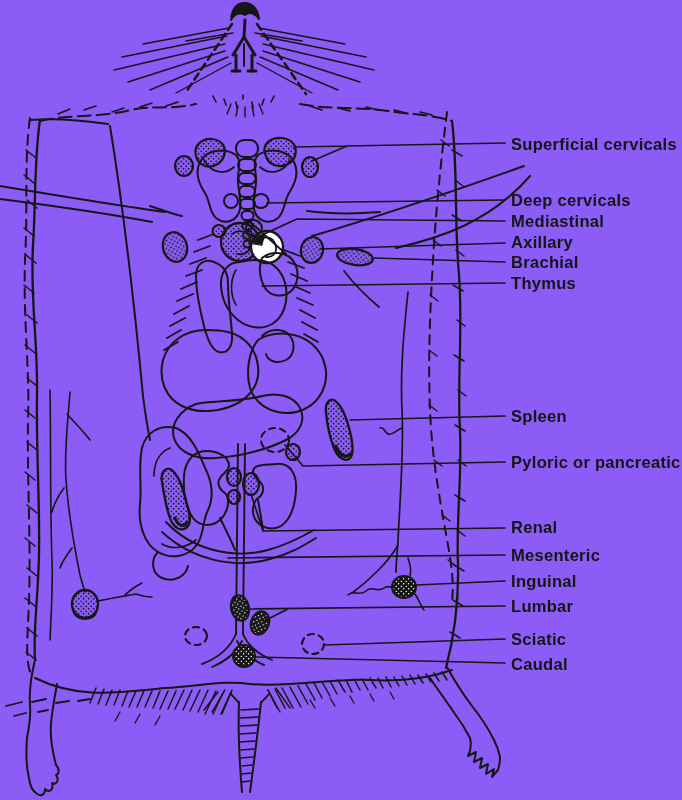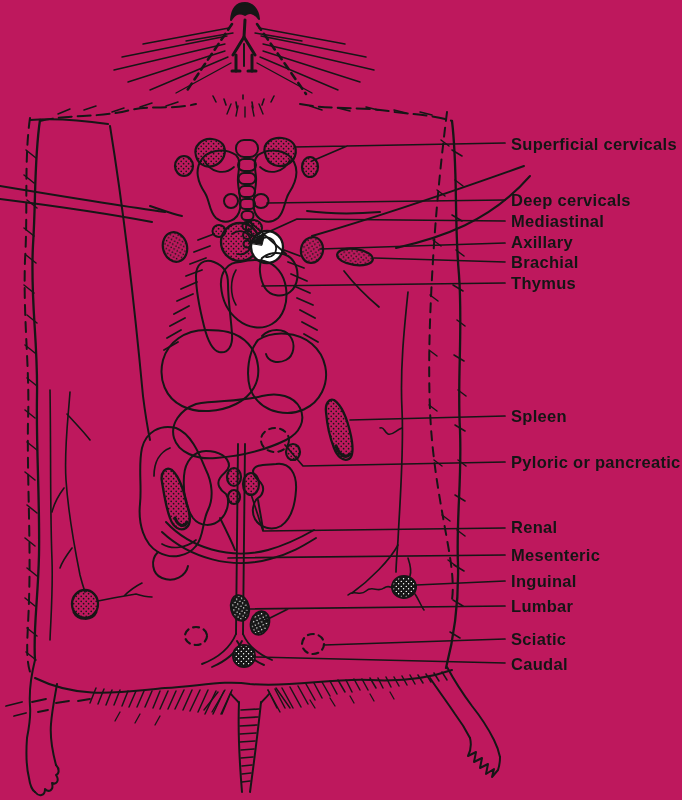--- a/index.html
+++ b/index.html
@@ -1,16 +1,16 @@
 <!DOCTYPE html>
 <html><head>
 <meta charset="utf-8">
 <style>
   html,body{margin:0;padding:0;background:#e8e8e8;}
-  .stage{position:relative;width:682px;height:800px;background:#be185d;overflow:hidden;margin:0 auto;}
+  .stage{position:relative;width:682px;height:800px;background:#8b5cf6;overflow:hidden;margin:0 auto;}
   .stage svg{position:absolute;inset:0;display:block;}
   text{font-family:"Liberation Sans","DejaVu Sans",sans-serif;font-size:16.5px;font-weight:bold;fill:#151515;letter-spacing:0.3px;}
 </style>
 </head>
 <body>
 
 <div class="stage">
 <svg viewBox="0 0 682 800" width="682" height="800">
   <defs>
     <pattern id="stip" width="5" height="5" patternUnits="userSpaceOnUse">

